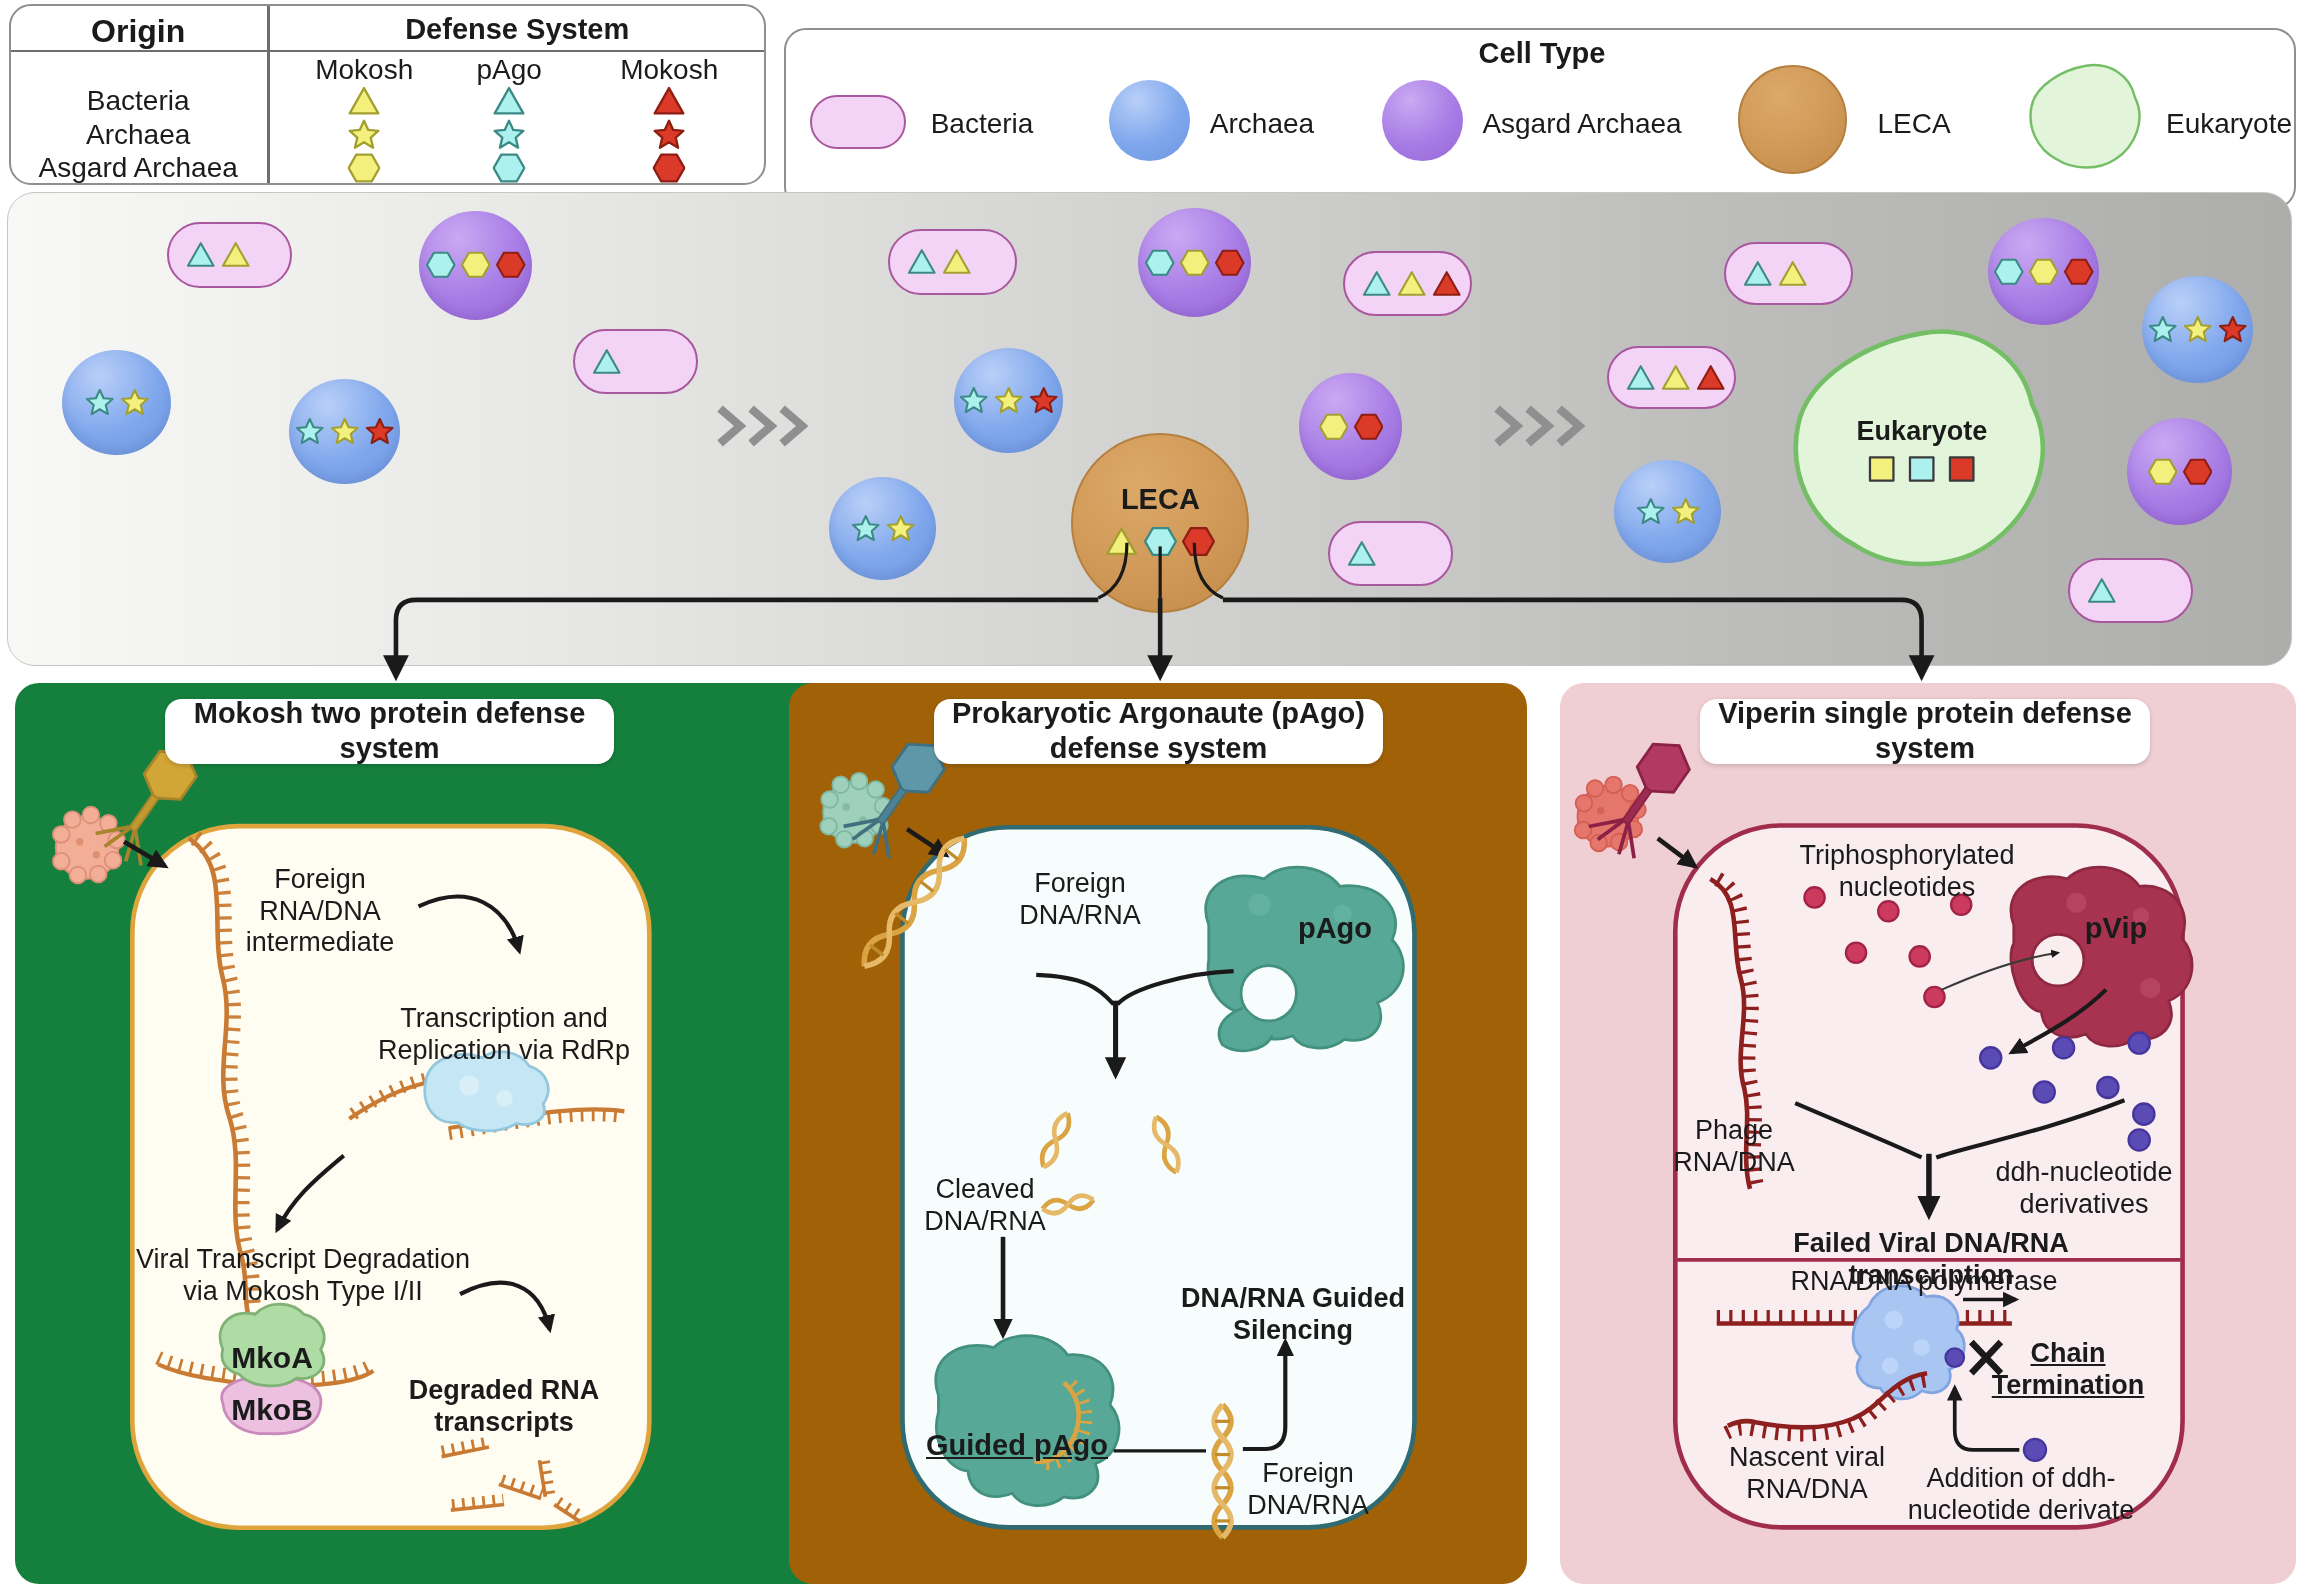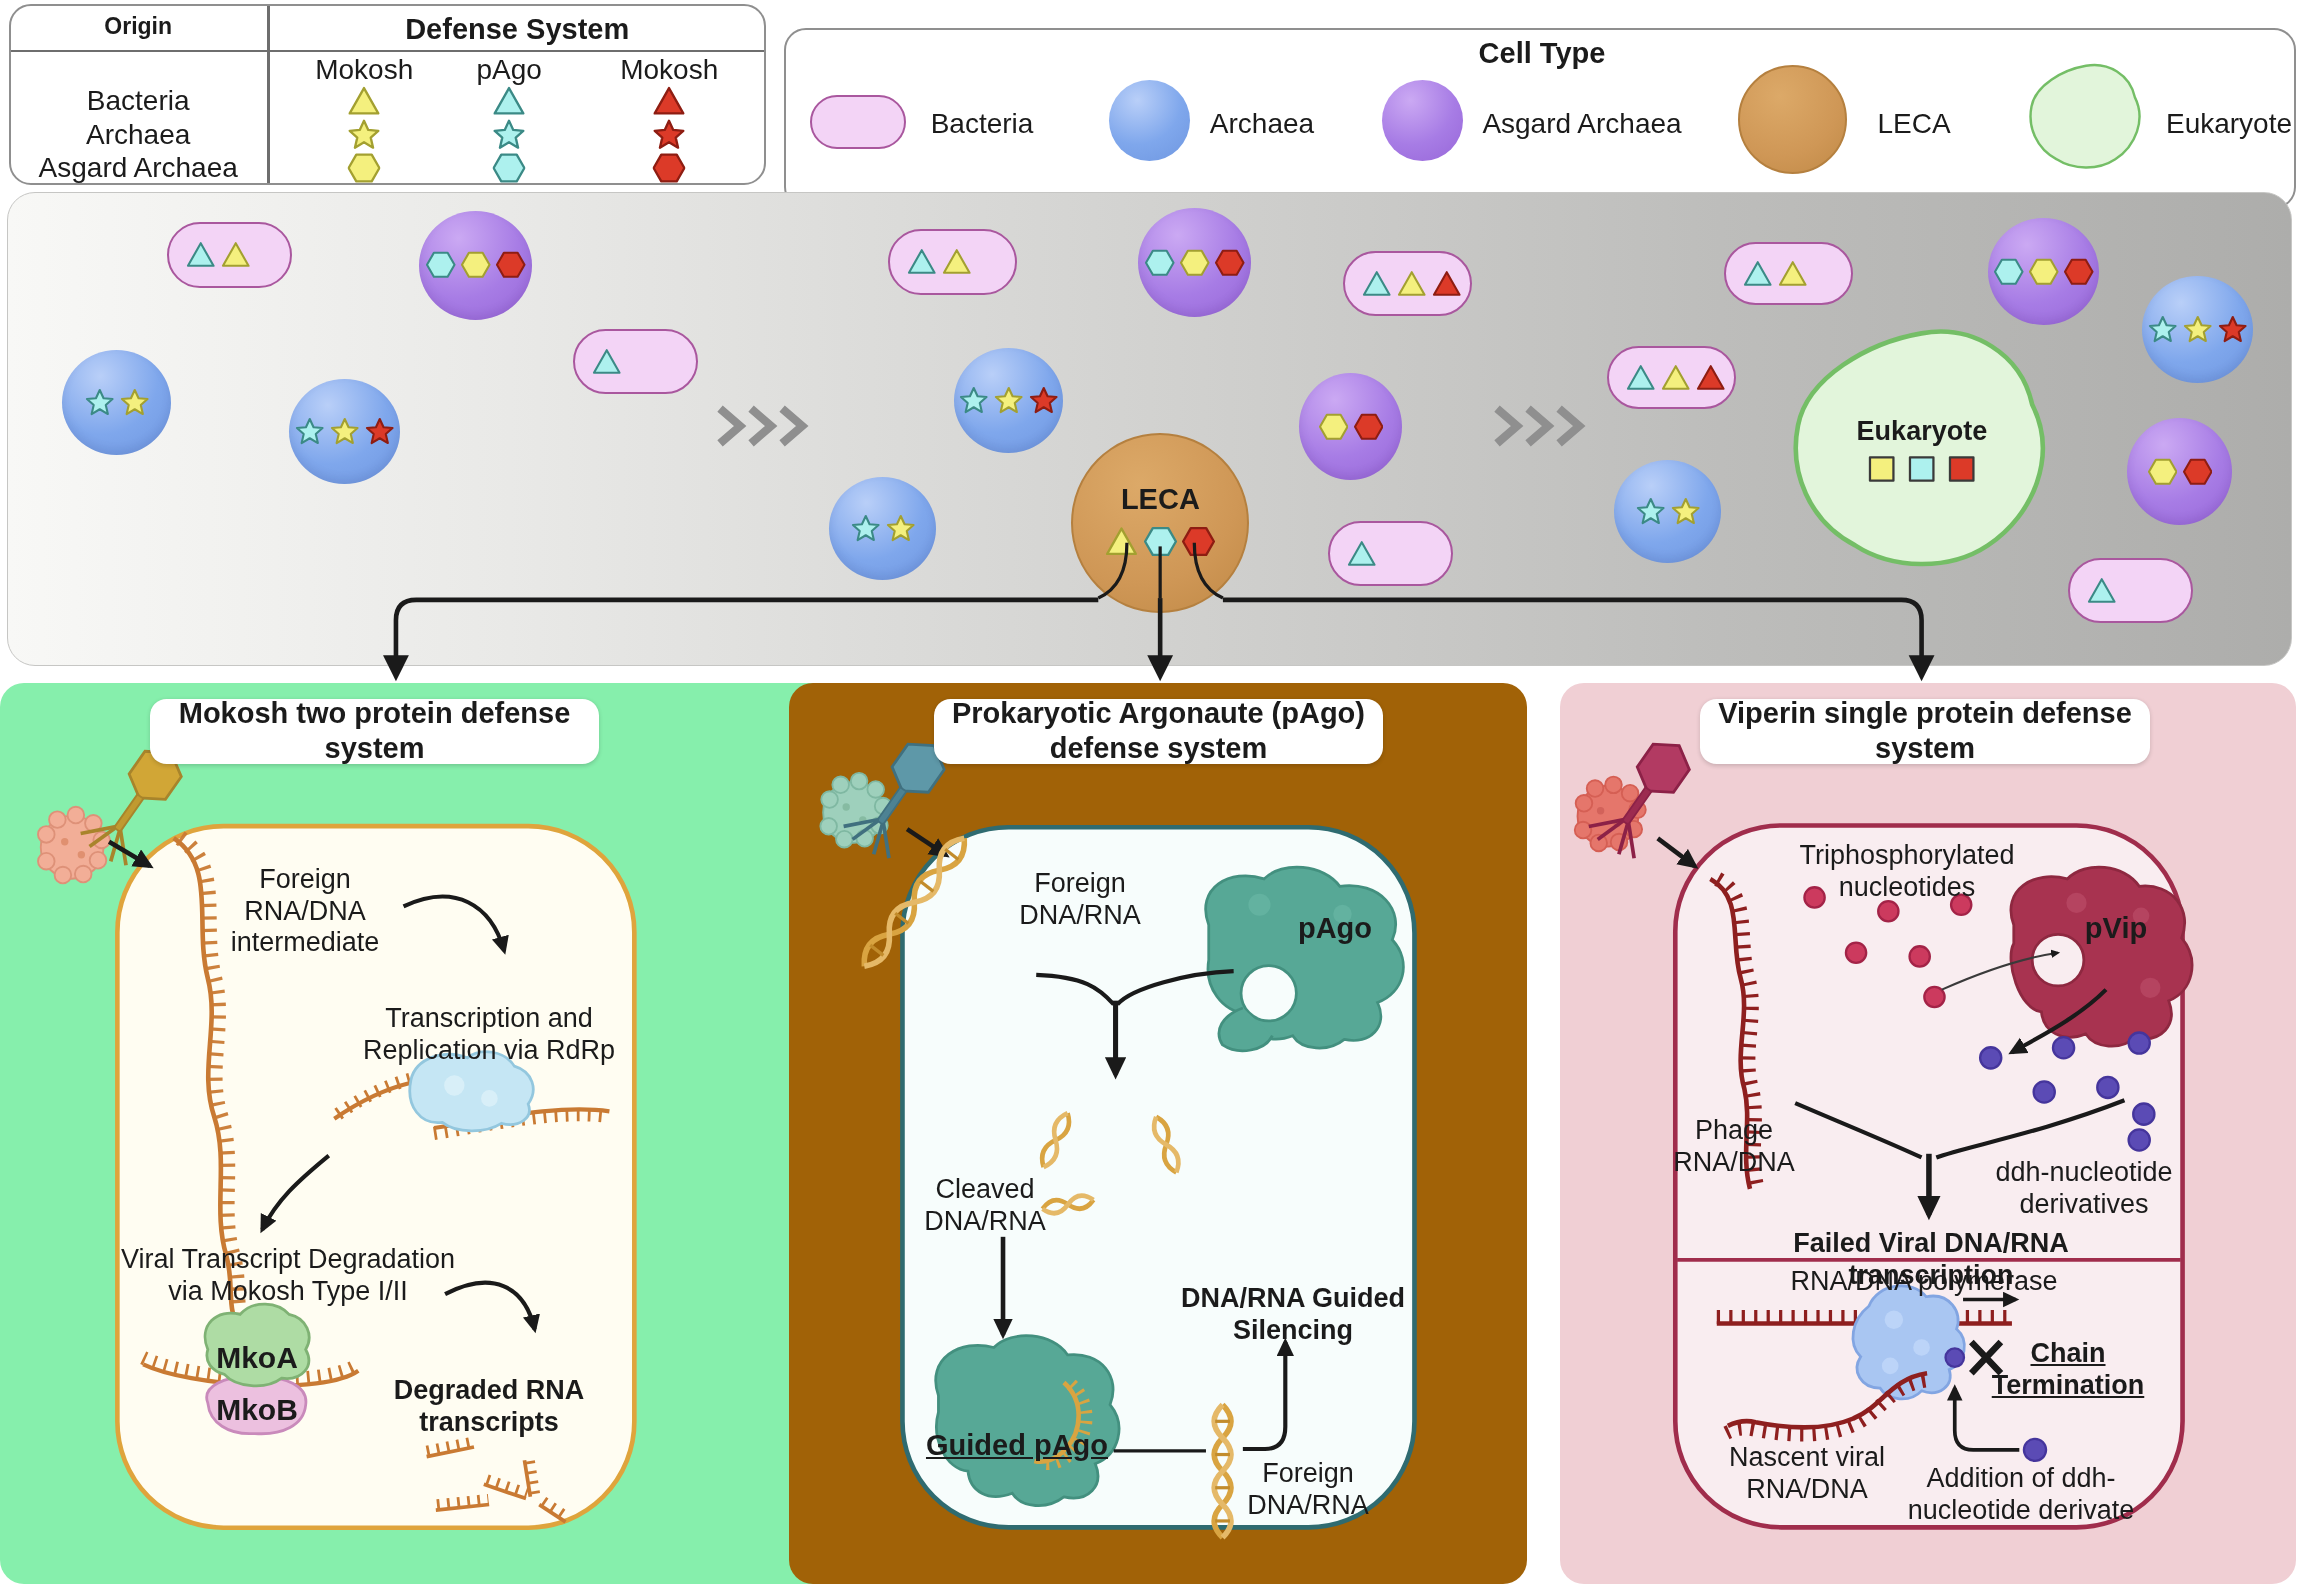--- a/index.html
+++ b/index.html
@@ -35,34 +35,34 @@
   .cell.blue{border-radius:50%;background:radial-gradient(circle at 35% 25%, #B9CFF8 0%, #7FA7EC 55%, #6E96E0 100%);box-shadow:inset 0 -4.6px 9.2px rgba(20,30,90,.10);}
   .cell.purple{border-radius:50%;background:radial-gradient(circle at 35% 25%, #CBA9F3 0%, #A77CE5 55%, #9766D8 100%);box-shadow:inset 0 -4.6px 9.2px rgba(50,10,90,.10);}
   .cell.leca{border-radius:50%;background:radial-gradient(circle at 38% 28%, #DCA968 0%, #CF9756 60%, #C08946 100%);
              border:2.8px solid #B5803F;flex-direction:column;gap:9.2px;}
   .leca-label{font-weight:bold;font-size:29px;margin-top:-5.5px;}
   .euk-label{font-weight:bold;font-size:27px;}
   .shape-row{display:flex;gap:5.5px;align-items:center;line-height:0;}
 
   
   .panel{position:absolute;top:683px;height:901px;border-radius:24px;}
-  #panel-mokosh{left:0;width:844px;background:#86efac;}
+  #panel-mokosh{left:15px;width:844px;background:#15803d;}
   #panel-pago{left:789px;width:738px;background:#a16207;}
   #panel-viperin{left:1560px;width:736px;background:#F0CFD4;}
   .panel-title-box{position:absolute;background:#ffffff;border-radius:16.6px;
       display:flex;align-items:center;justify-content:center;text-align:center;
       font-weight:bold;font-size:29px;line-height:1.2;white-space:pre-line;
       box-shadow:0 1.8px 4.6px rgba(0,0,0,.16);}
   .panel svg{position:absolute;left:0;top:0;}
 </style>
 </head>
 <body>
 
 <div class="legend" id="legend-origin">
-  <div class="lbl b" style="left:127px;top:7.4px;font-size:23px;">Origin</div>
+  <div class="lbl b" style="left:127px;top:7.4px;font-size:32px;">Origin</div>
   <div class="lbl b" style="left:506px;top:7.4px;font-size:29px;">Defense System</div>
   <div class="o-hline"></div>
   <div class="o-vline"></div>
   <div class="lbl" style="left:353px;top:48px;font-size:28px;">Mokosh</div>
   <div class="lbl" style="left:498px;top:48px;font-size:28px;">pAgo</div>
   <div class="lbl" style="left:658px;top:48px;font-size:28px;">Mokosh</div>
   <div class="lbl" style="left:127px;top:79px;font-size:28px;">Bacteria</div>
   <div class="lbl" style="left:127px;top:113px;font-size:28px;">Archaea</div>
   <div class="lbl" style="left:127px;top:146px;font-size:28px;">Asgard Archaea</div>
   <div id="origin-shapes">

